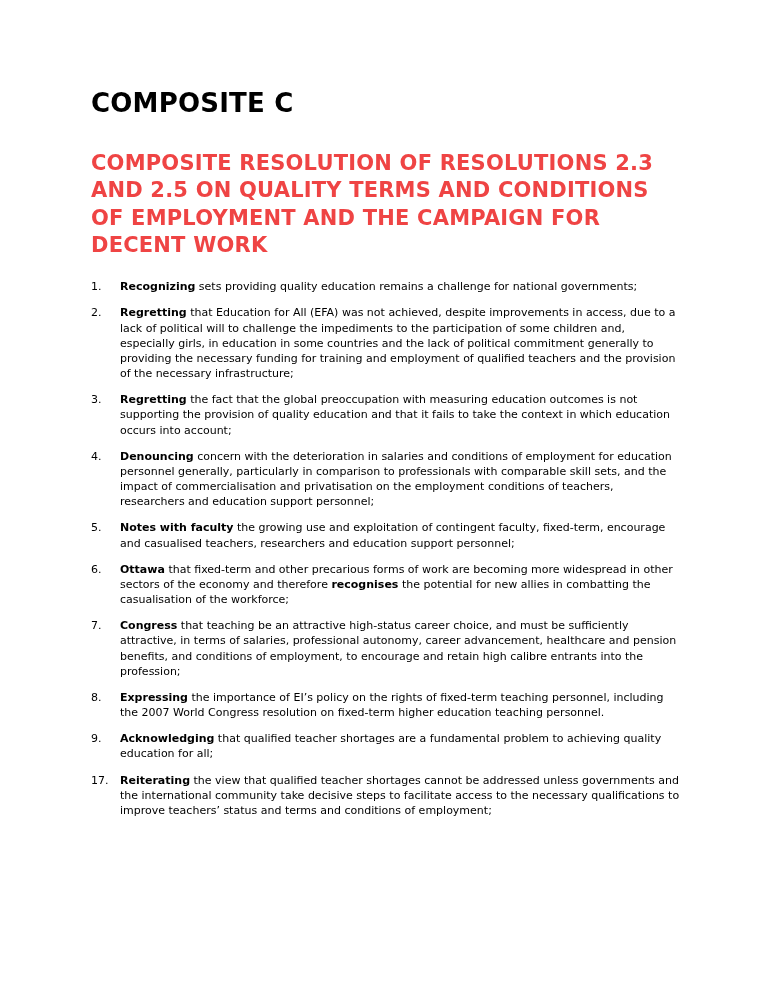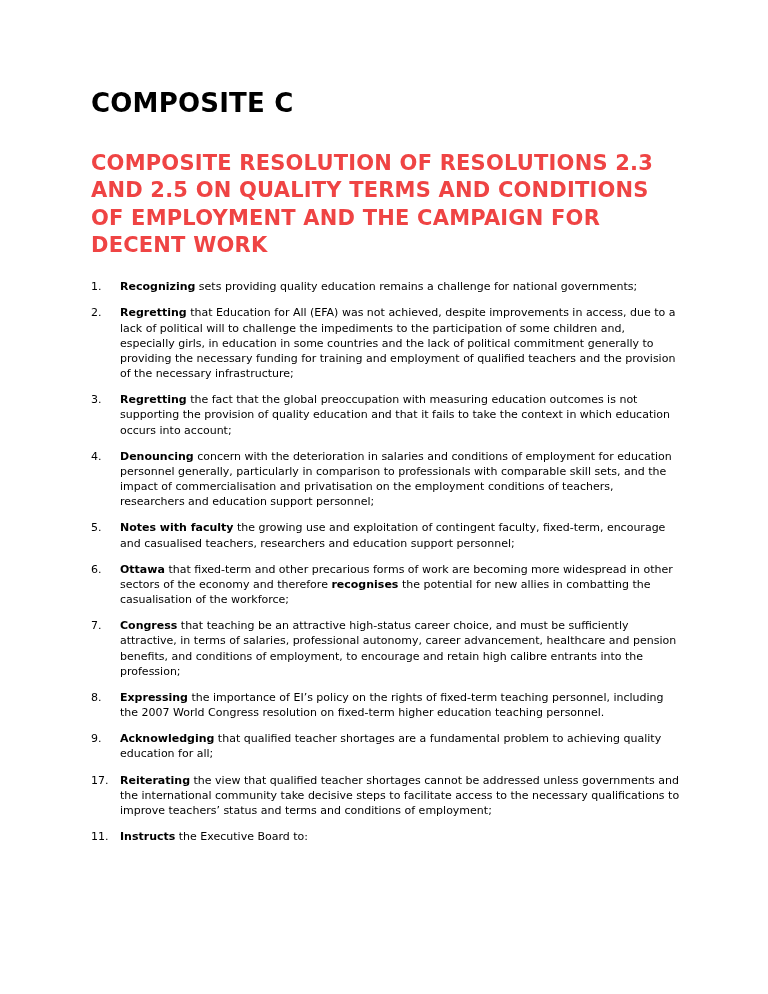--- a/index.html
+++ b/index.html
@@ -103,18 +103,14 @@
         <span class="itext"><b>Expressing</b><span> the importance of EI’s policy on the rights of fixed-term teaching personnel, including the 2007 World Congress resolution on fixed-term higher education teaching personnel.</span></span>
       </li>
       <li class="resolution-item">
         <span class="num">9.</span>
         <span class="itext"><b>Acknowledging</b><span> that qualified teacher shortages are a fundamental problem to achieving quality education for all;</span></span>
       </li>
       <li class="resolution-item">
         <span class="num">17.</span>
         <span class="itext"><b>Reiterating</b><span> the view that qualified teacher shortages cannot be addressed unless governments and the international community take decisive steps to facilitate access to the necessary qualifications to improve teachers’ status and terms and conditions of employment;</span></span>
       </li>
-      <li class="resolution-item">
-        <span class="num">11.</span>
-        <span class="itext"><b>Instructs</b><span> the Executive Board to:</span></span>
-      </li>
     </ol>
 </div>
 
 </body></html>

